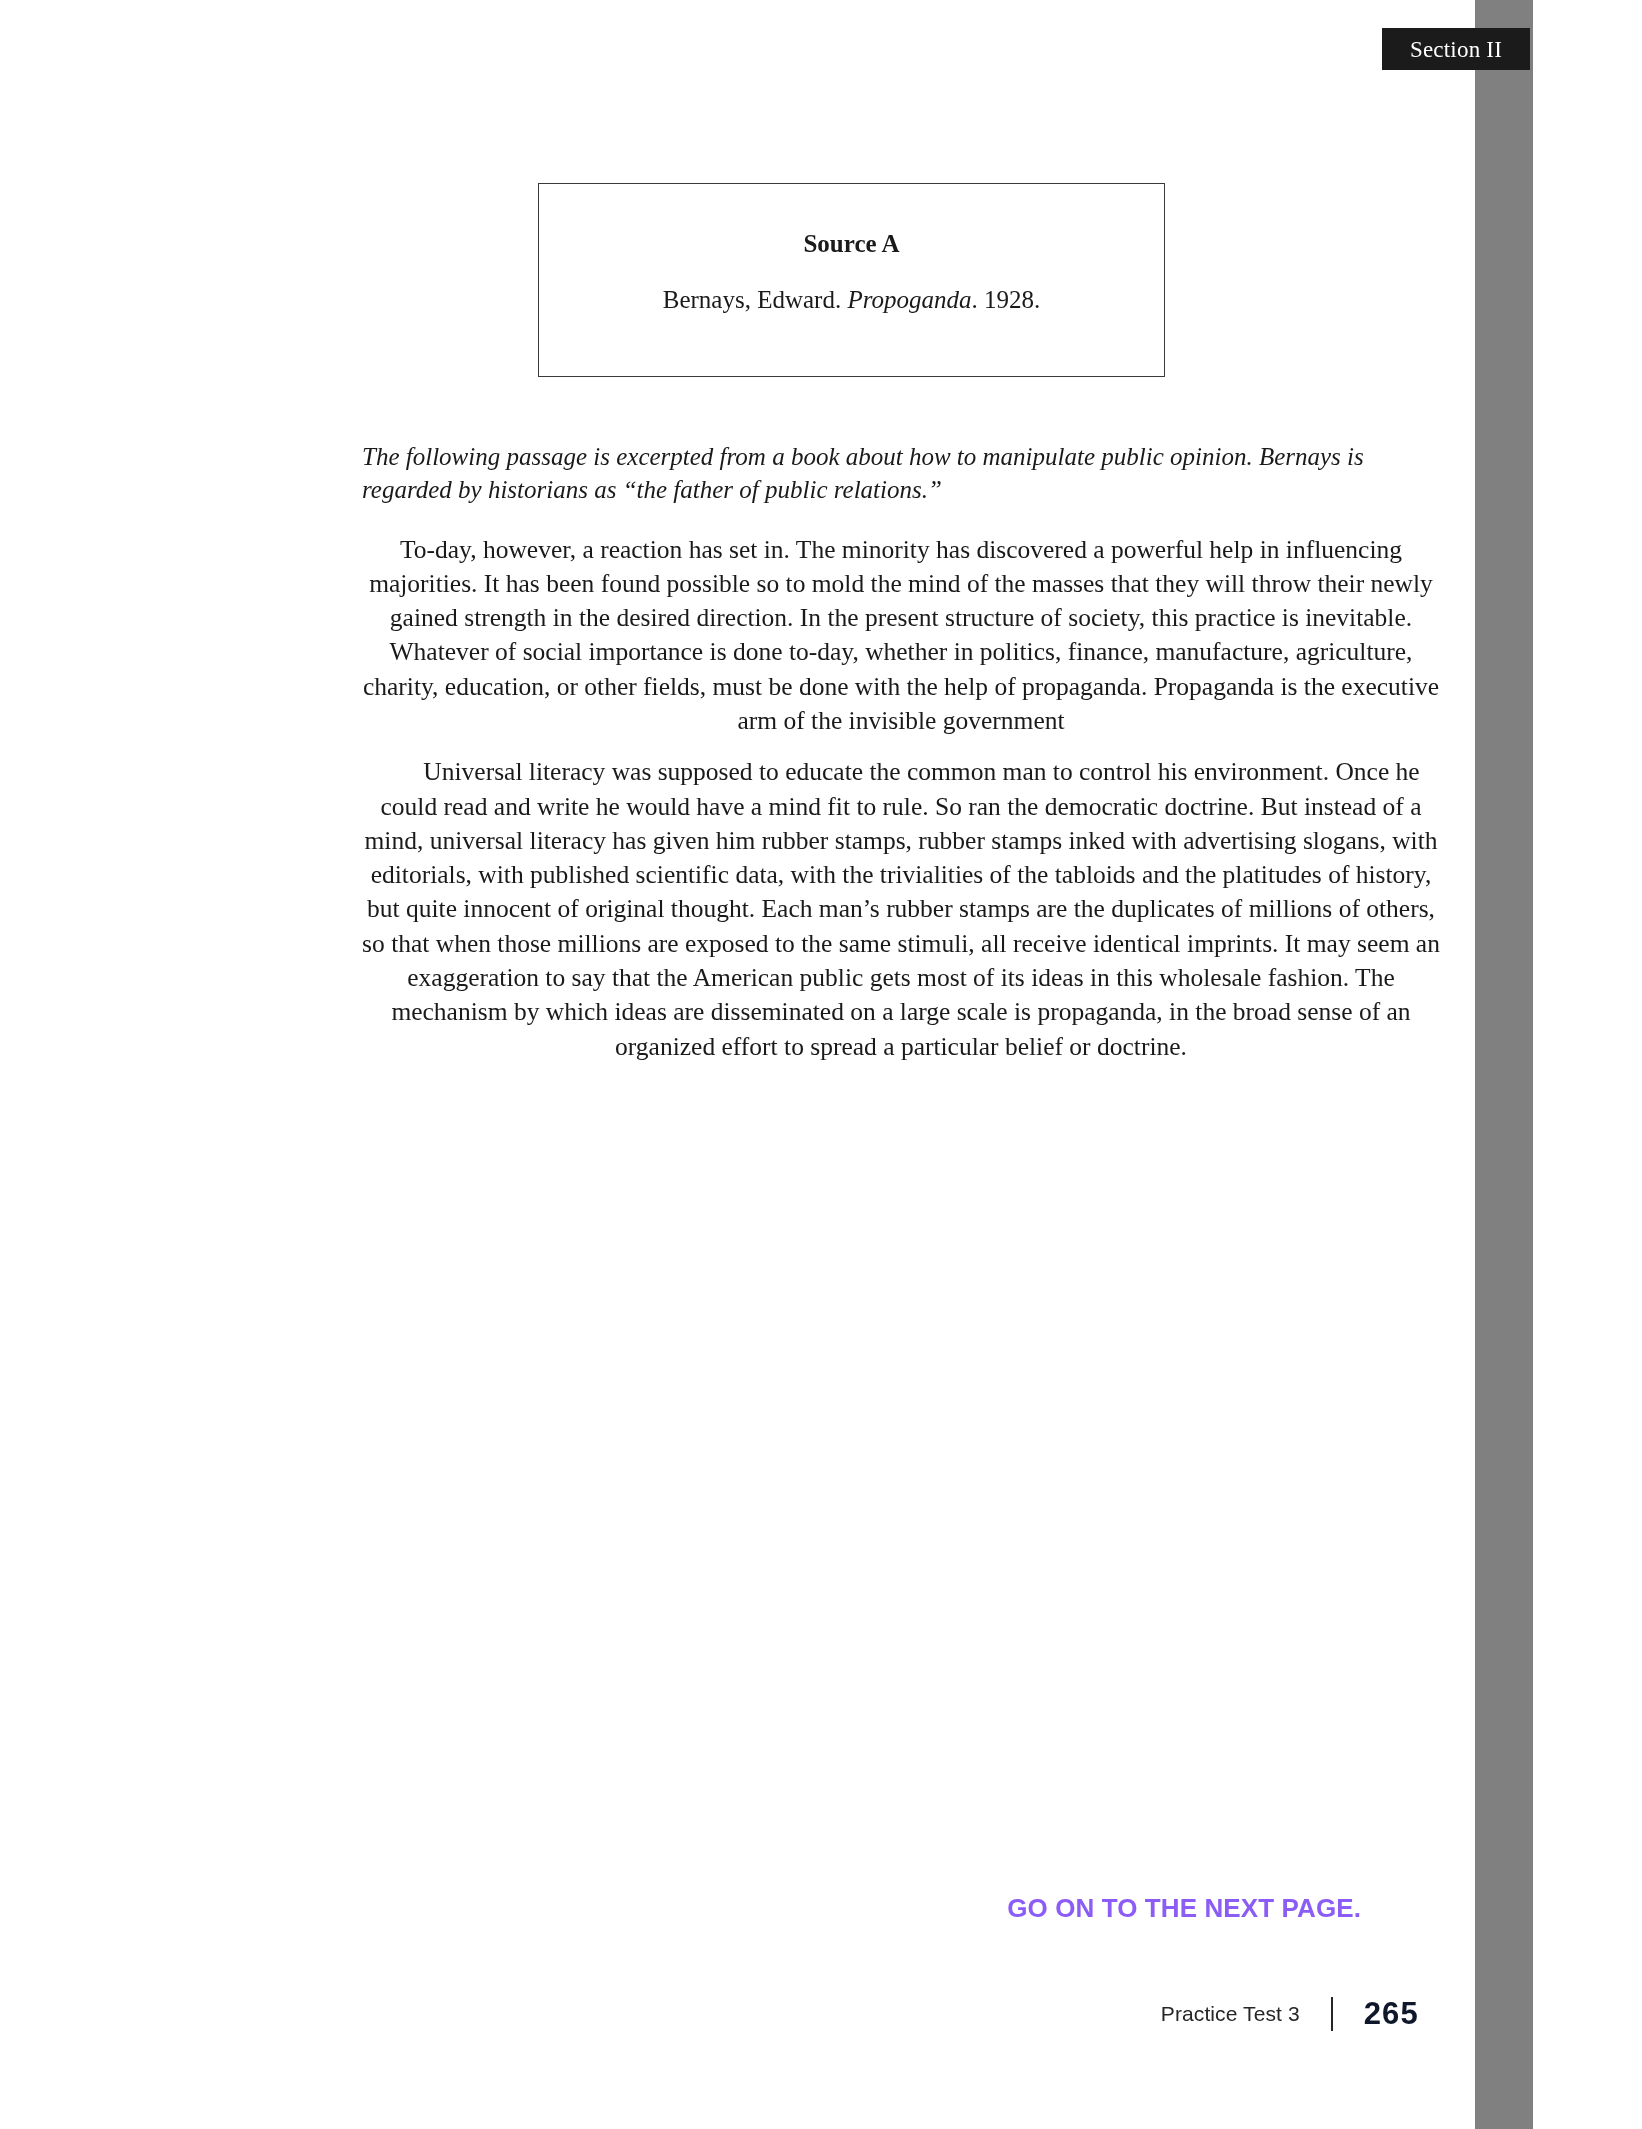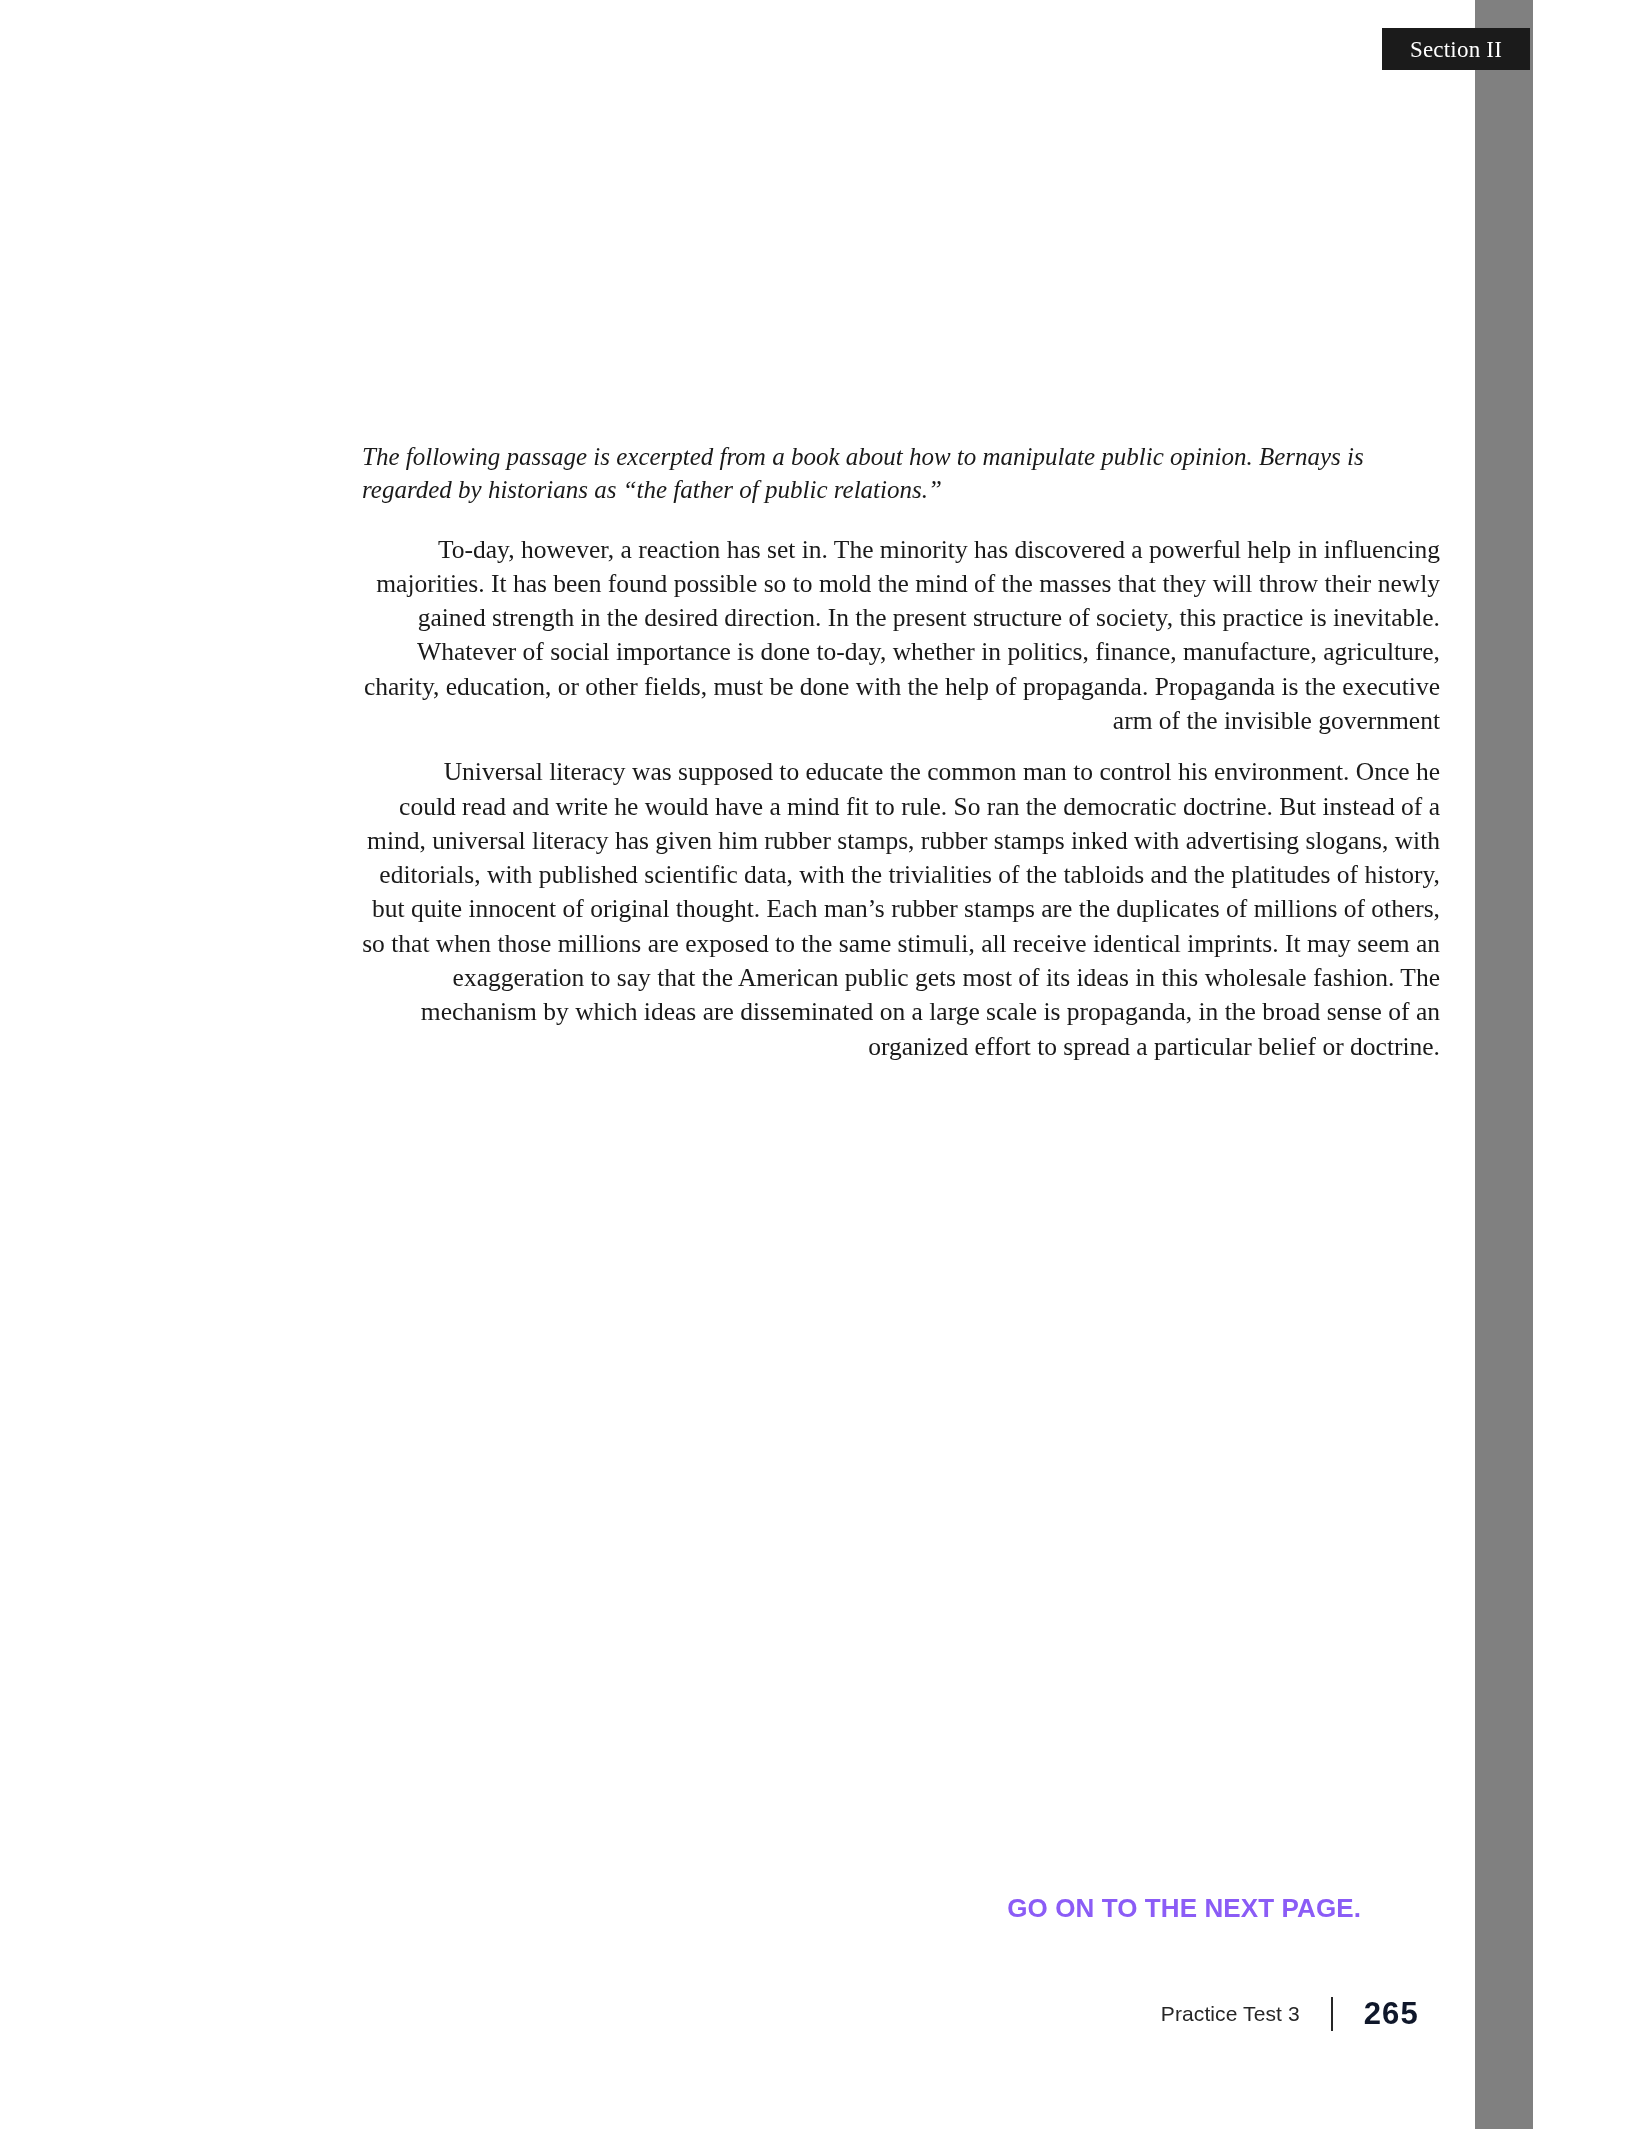--- a/index.html
+++ b/index.html
@@ -90,21 +90,21 @@
     font-style: italic;
     font-size: 25px;
     line-height: 1.33;
     margin: 0 0 26px 0;
     text-align: left;
   }
   .body-para {
     font-size: 25.5px;
     line-height: 1.345;
     margin: 0 0 17px 0;
-    text-align: right;
+    text-align: center;
   }
   .body-para.indented {
     text-indent: 41px;
   }
 
   
   #go-on-note {
     position: absolute;
     right: 172px;
     top: 1893px;
@@ -146,20 +146,26 @@
 <body>
 
 <div id="page">
 
   <div id="edge-bar"></div>
 
   <div id="section-tab">
     <span class="section-tab-label">Section II</span>
   </div>
 
+  <div id="source-box">
+    <div class="source-title">Source A</div>
+    <div class="source-citation">
+      <span>Bernays, Edward. </span><span class="work-title">Propoganda</span><span>. 1928.</span>
+    </div>
+  </div>
 
   <div id="passage">
     <p class="intro-note">The following passage is excerpted from a book about how to manipulate public opinion. Bernays is regarded by historians as “the father of public relations.”</p>
     <p class="body-para">To-day, however, a reaction has set in. The minority has discovered a powerful help in influencing majorities. It has been found possible so to mold the mind of the masses that they will throw their newly gained strength in the desired direction. In the present structure of society, this practice is inevitable. Whatever of social importance is done to-day, whether in politics, finance, manufacture, agriculture, charity, education, or other fields, must be done with the help of propaganda. Propaganda is the executive arm of the invisible government</p>
     <p class="body-para indented">Universal literacy was supposed to educate the common man to control his environment. Once he could read and write he would have a mind fit to rule. So ran the democratic doctrine. But instead of a mind, universal literacy has given him rubber stamps, rubber stamps inked with advertising slogans, with editorials, with published scientific data, with the trivialities of the tabloids and the platitudes of history, but quite innocent of original thought. Each man’s rubber stamps are the duplicates of millions of others, so that when those millions are exposed to the same stimuli, all receive identical imprints. It may seem an exaggeration to say that the American public gets most of its ideas in this wholesale fashion. The mechanism by which ideas are disseminated on a large scale is propaganda, in the broad sense of an organized effort to spread a particular belief or doctrine.</p>
   </div>
 
   <div id="go-on-note">GO ON TO THE NEXT PAGE.</div>
 
   <div id="page-footer">

